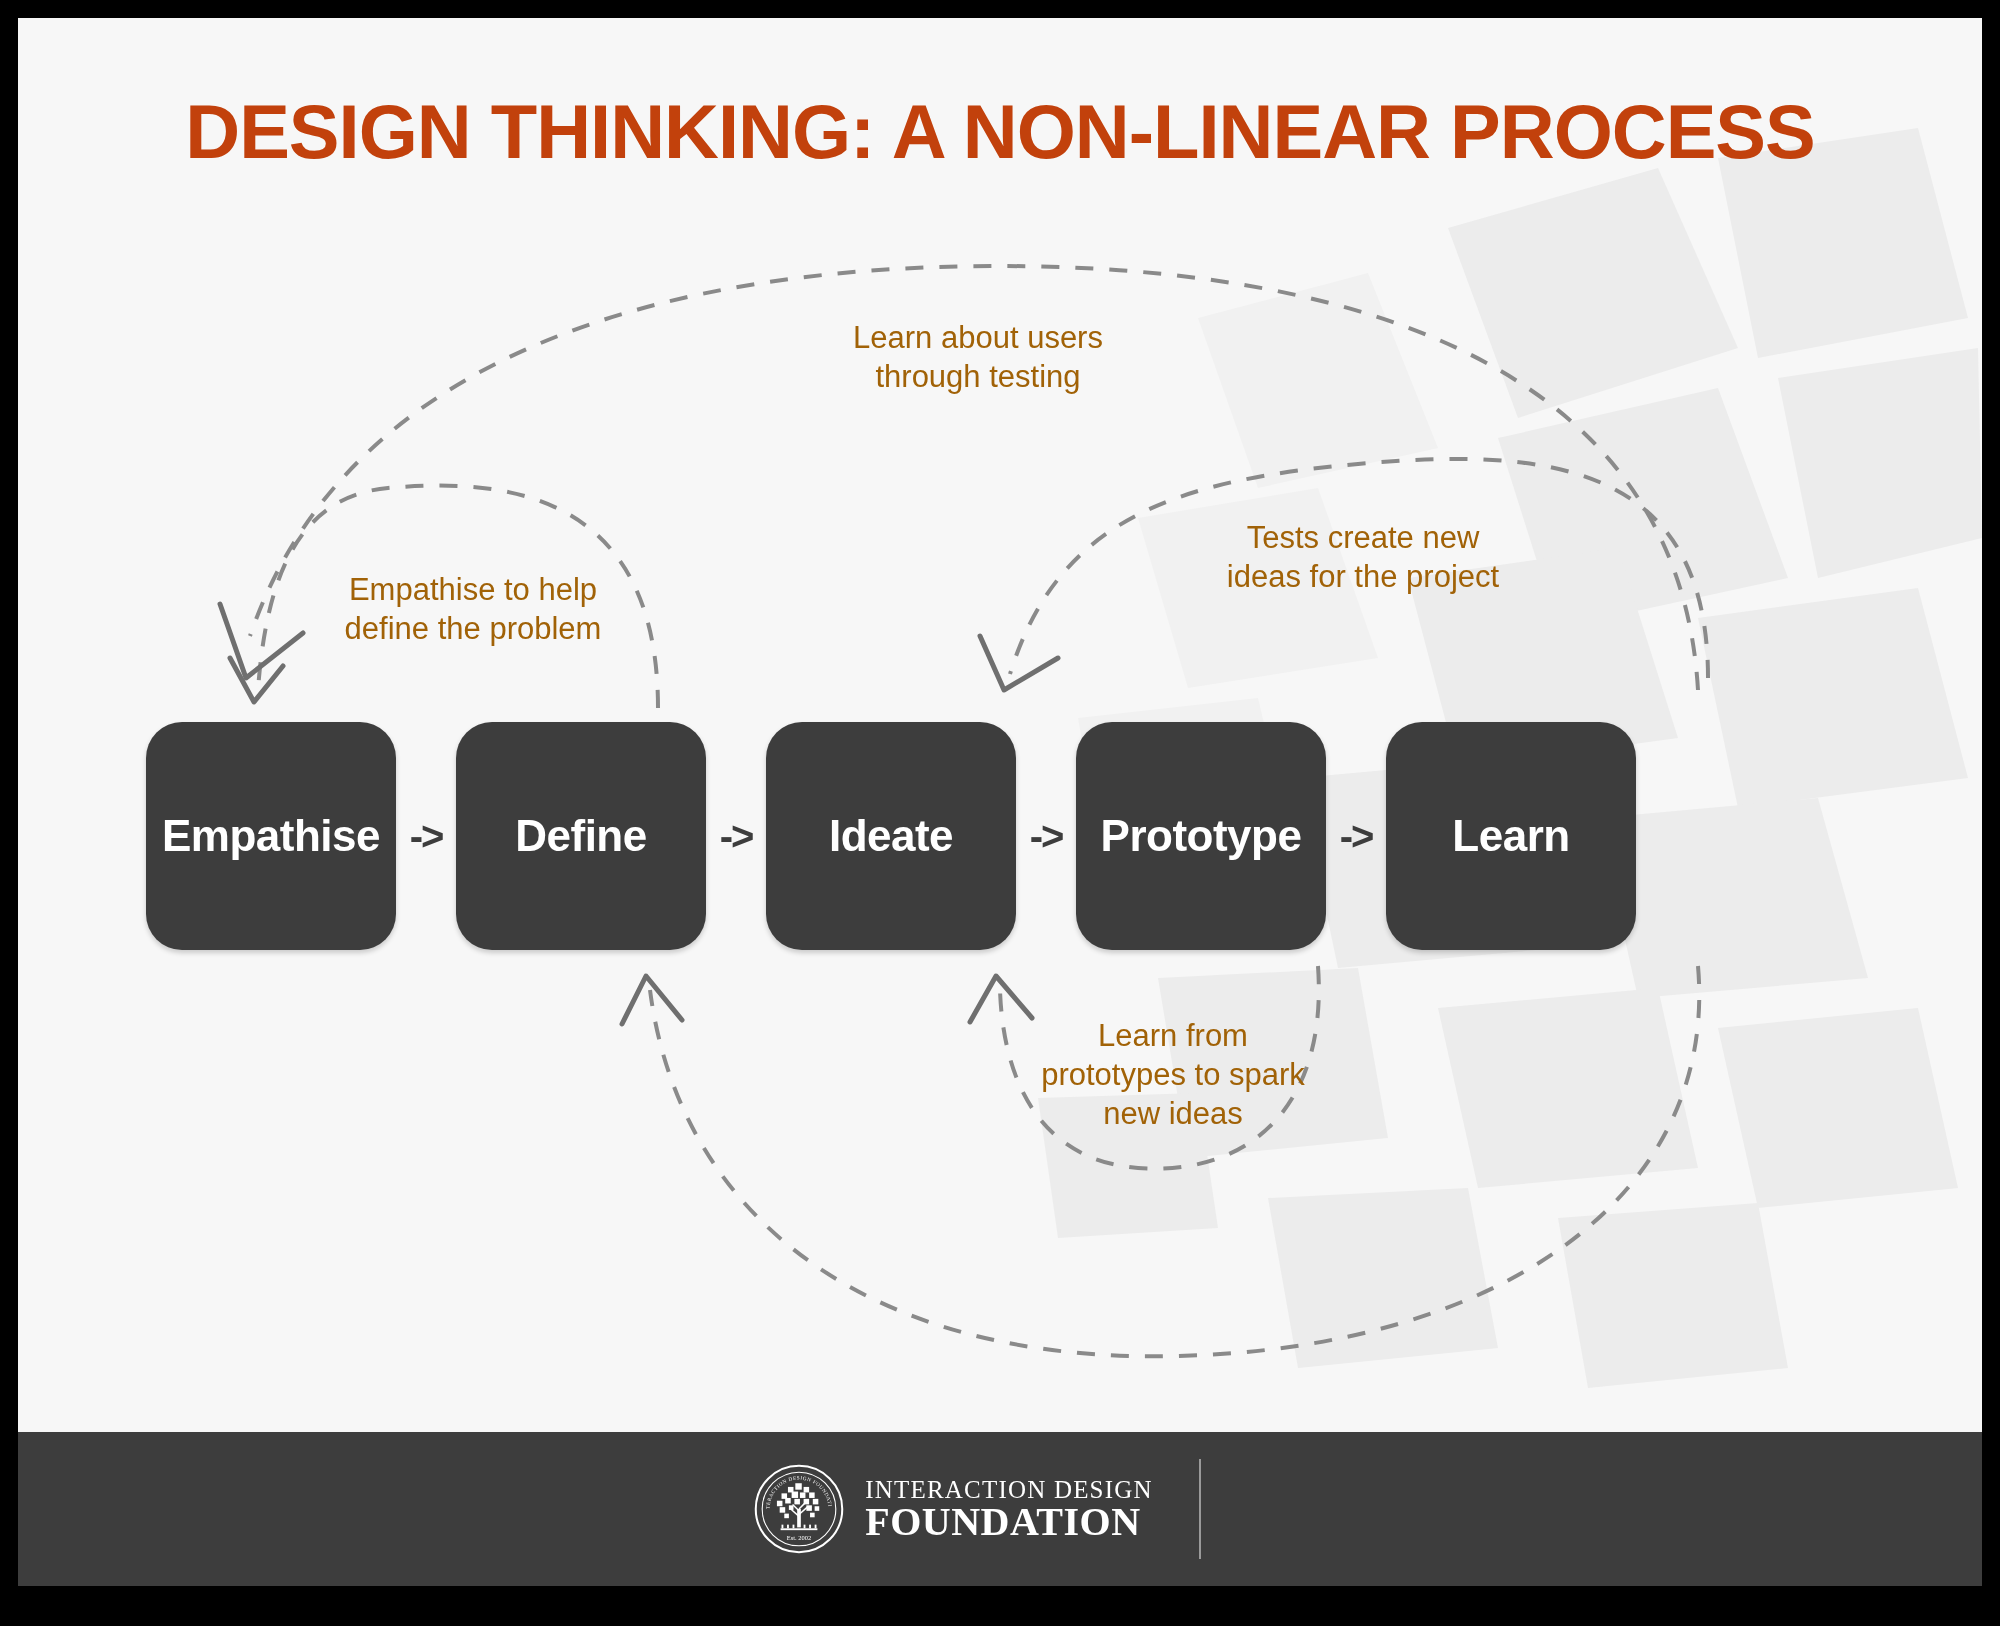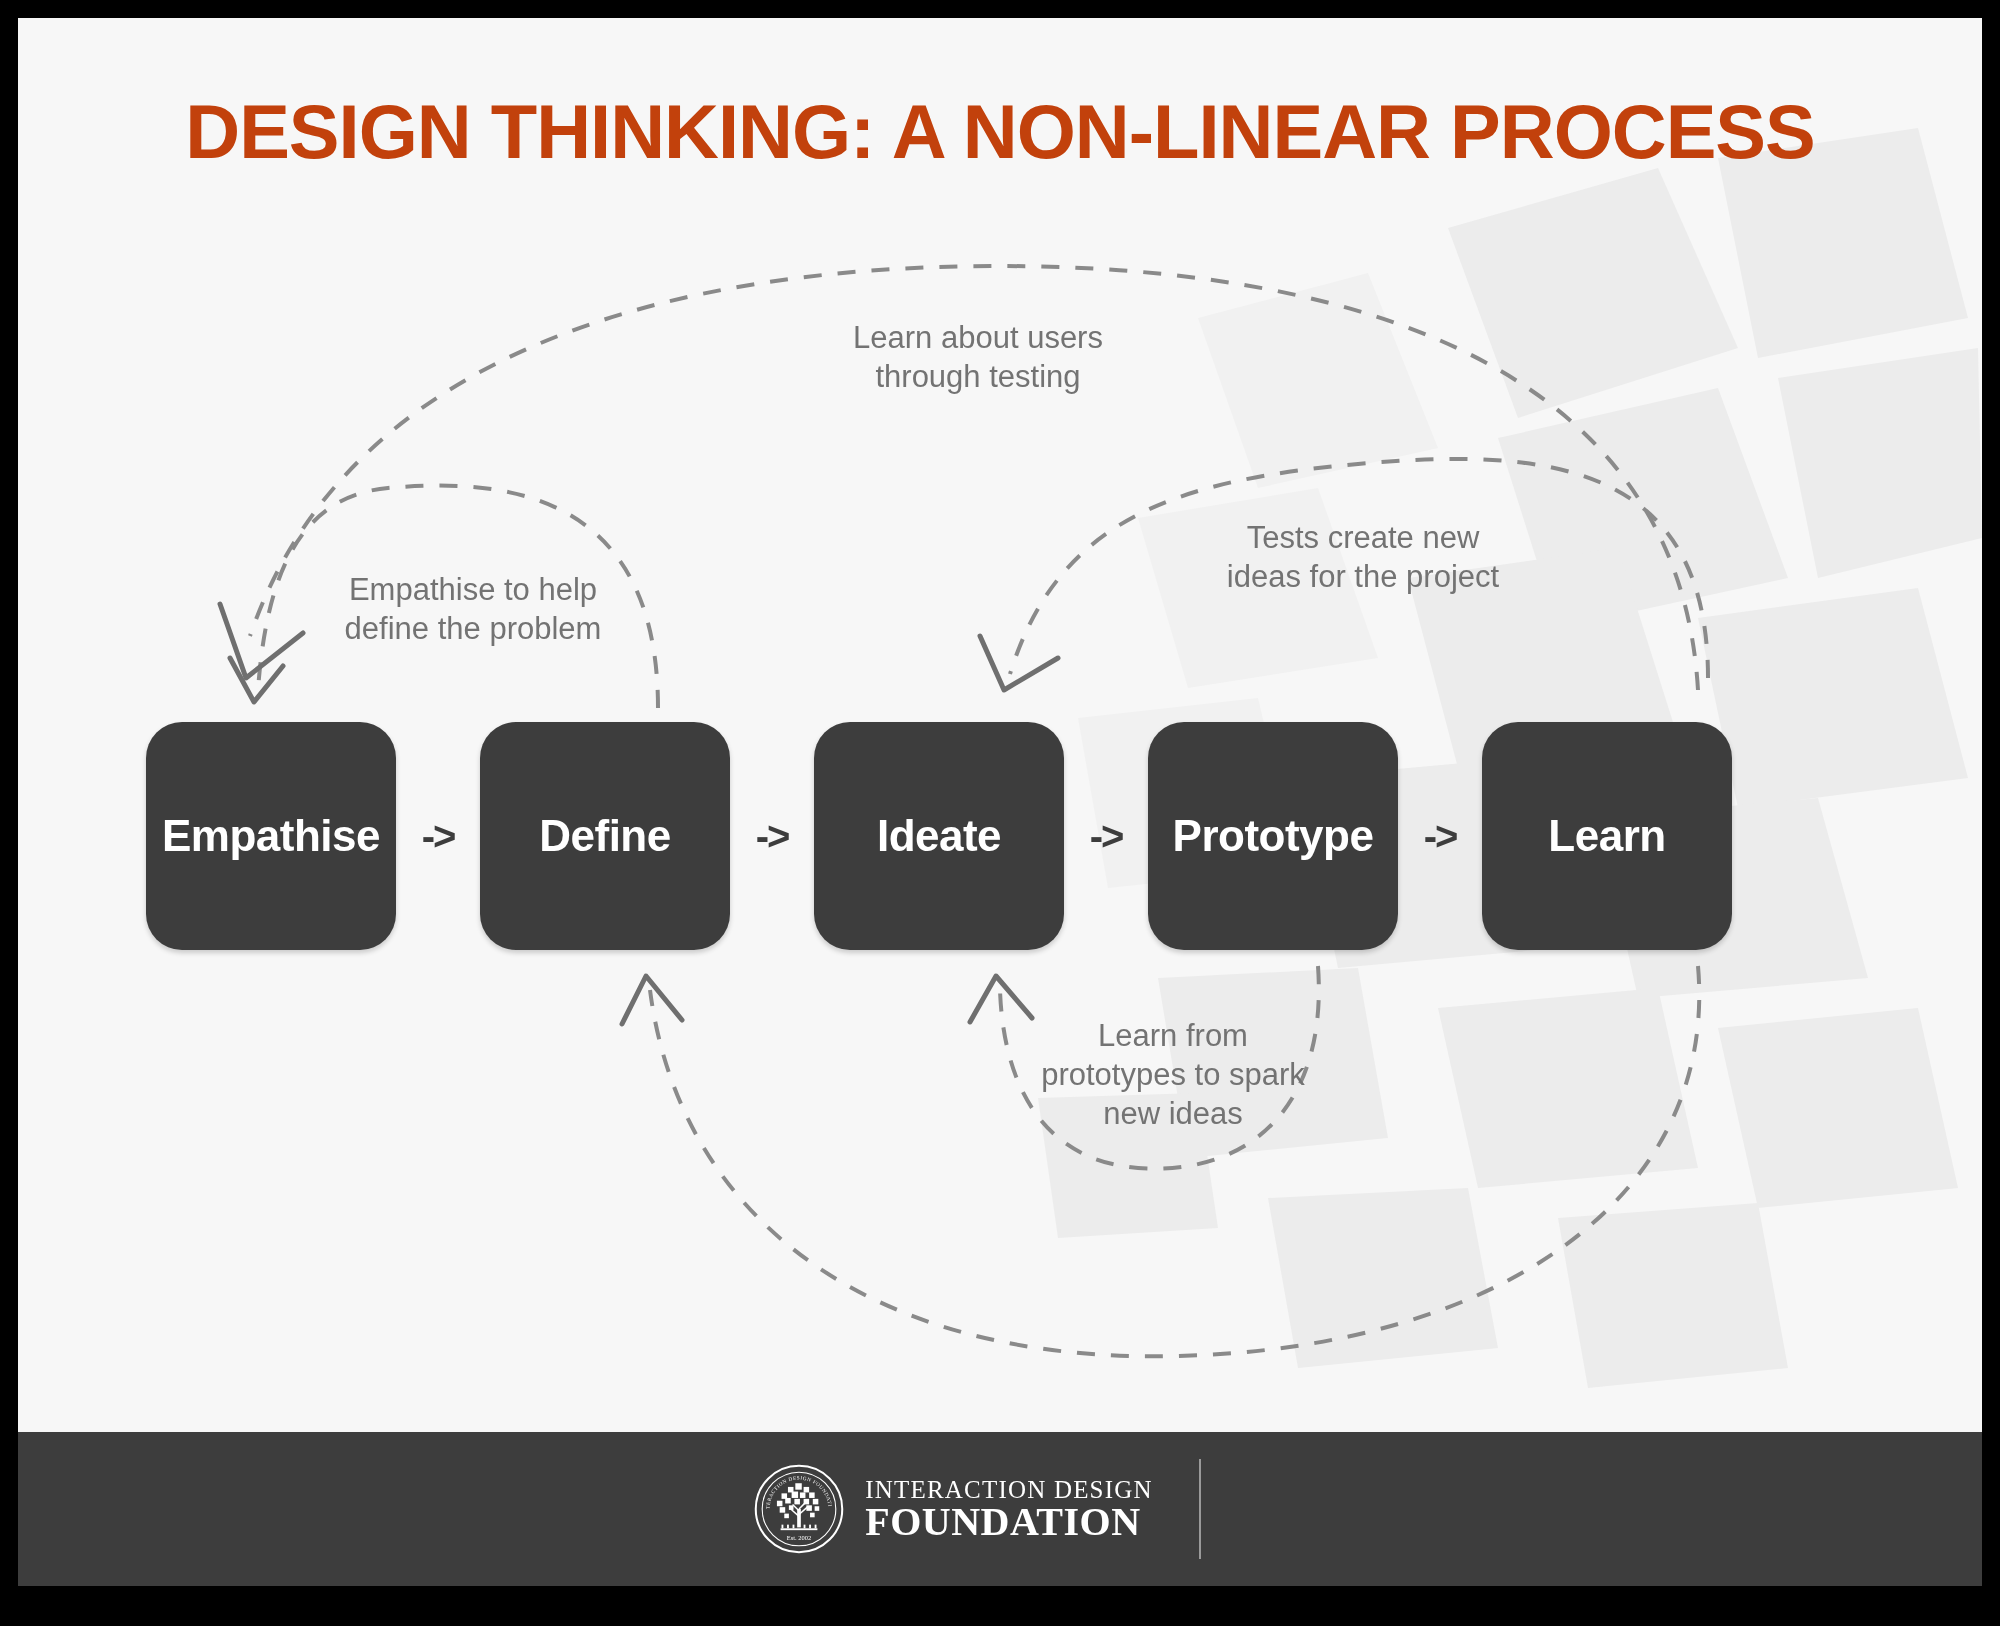--- a/index.html
+++ b/index.html
@@ -72,21 +72,20 @@
   
   .stages {
     position: absolute;
     left: 128px;
     top: 704px;
     width: 1390px;
     height: 228px;
     display: flex;
     align-items: center;
     justify-content: space-between;
-    gap: 12px;
   }
   .stage-box {
     width: 250px;
     height: 228px;
     background: #3d3d3d;
     border-radius: 36px;
     display: flex;
     align-items: center;
     justify-content: center;
     box-shadow: 0 3px 5px rgba(0,0,0,0.18);
@@ -108,21 +107,21 @@
     font-size: 40px;
     line-height: 1;
     width: 60px;
     text-align: center;
     letter-spacing: -2px;
   }
 
   
   .caption {
     position: absolute;
-    color: #737373;
+    color: #a16207;
     font-family: "Liberation Sans", sans-serif;
     font-size: 31px;
     line-height: 1.26;
     text-align: center;
     white-space: pre-line;
   }
   #cap-learn-users  { left: 760px;  top: 300px;  width: 400px; }
   #cap-empathise    { left: 260px;  top: 552px;  width: 390px; }
   #cap-tests-create { left: 1160px; top: 500px;  width: 370px; }
   #cap-learn-proto  { left: 1000px; top: 998px;  width: 310px; }

